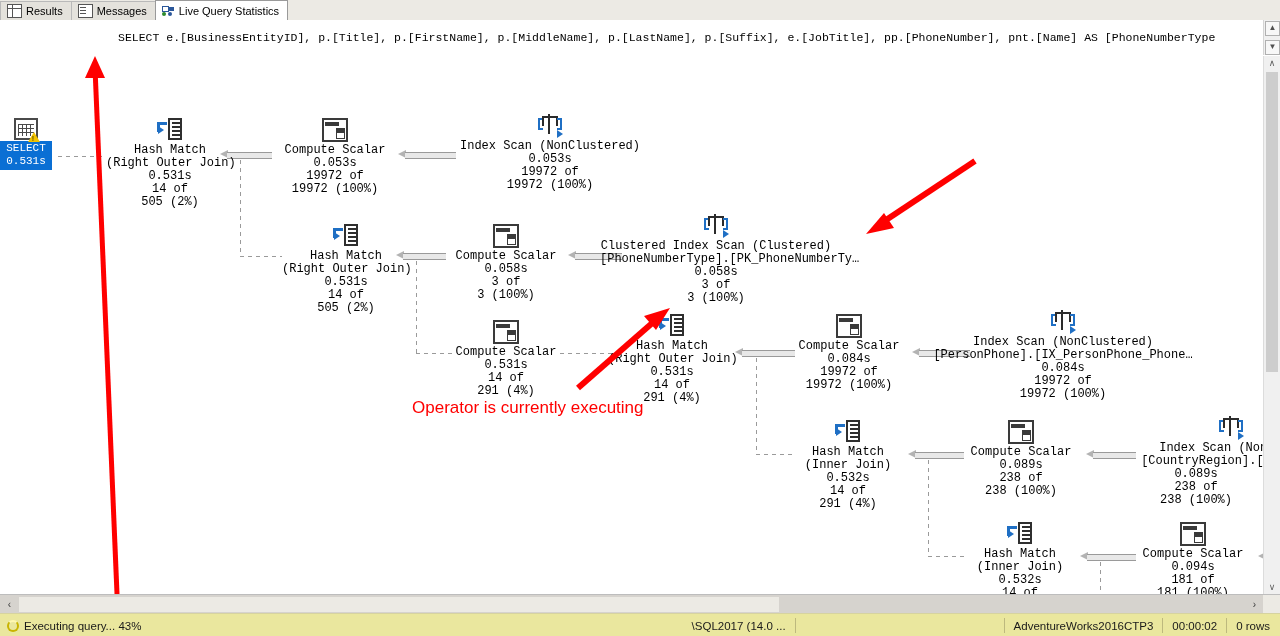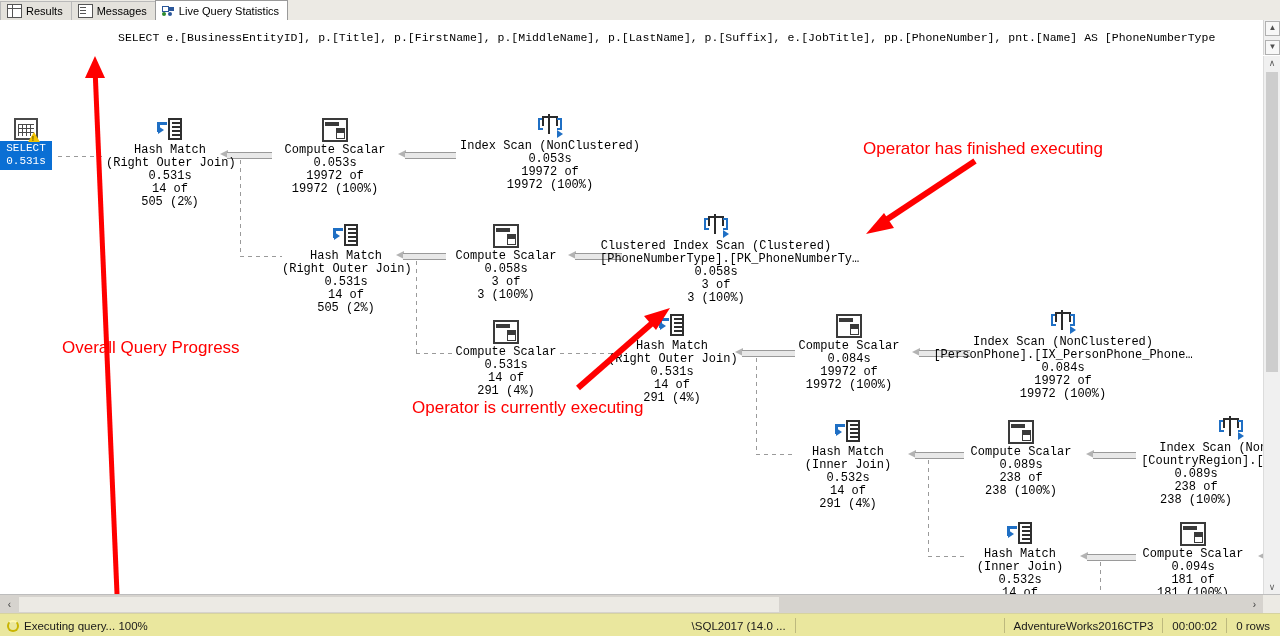--- a/index.html
+++ b/index.html
@@ -471,41 +471,39 @@
     <line x1="117" y1="538" x2="95" y2="12" stroke="#ff0000" stroke-width="5"></line>
     <polygon points="95,0 85,22 105,22" fill="#ff0000"></polygon>
 
     <line x1="975" y1="105" x2="880" y2="168" stroke="#ff0000" stroke-width="6"></line>
     <polygon points="866,178 894,172 884,157" fill="#ff0000"></polygon>
 
     <line x1="578" y1="332" x2="658" y2="262" stroke="#ff0000" stroke-width="6"></line>
     <polygon points="670,252 644,260 656,274" fill="#ff0000"></polygon>
   </svg>
 
-  <div class="anno" style="left:62px;top:282px;">Overall Query Progress</div>
-  <div class="anno" style="left:863px;top:83px;">Operator has finished executing</div>
   <div class="anno" style="left:412px;top:342px;">Operator is currently executing</div>
 </div>
 
 <div id="vscroll">
   <div class="sbtn up">∧</div>
   <div class="thumb"></div>
   <div class="sbtn dn">∨</div>
 </div>
 
 <div id="hscroll">
   <div class="sbtn left">‹</div>
   <div class="thumb"></div>
   <div class="sbtn right">›</div>
   <div class="corner"></div>
 </div>
 
 <div id="status">
   <div class="spinner"></div>
-  <span>Executing query... 100%</span>
+  <span>Executing query... 43%</span>
   <span class="grow"></span>
   <span>\SQL2017 (14.0 ...</span>
   <span class="sep"></span>
   <span style="width:190px;display:inline-block;"></span>
   <span class="sep"></span>
   <span>AdventureWorks2016CTP3</span>
   <span class="sep"></span>
   <span>00:00:02</span>
   <span class="sep"></span>
   <span style="margin-right:10px;">0 rows</span>

